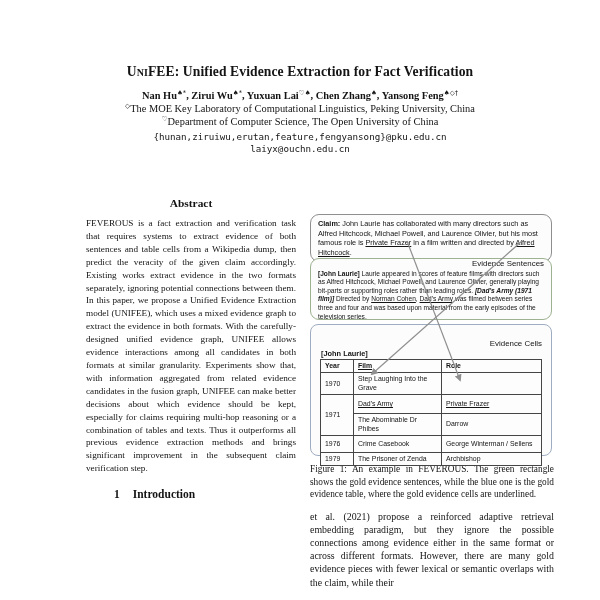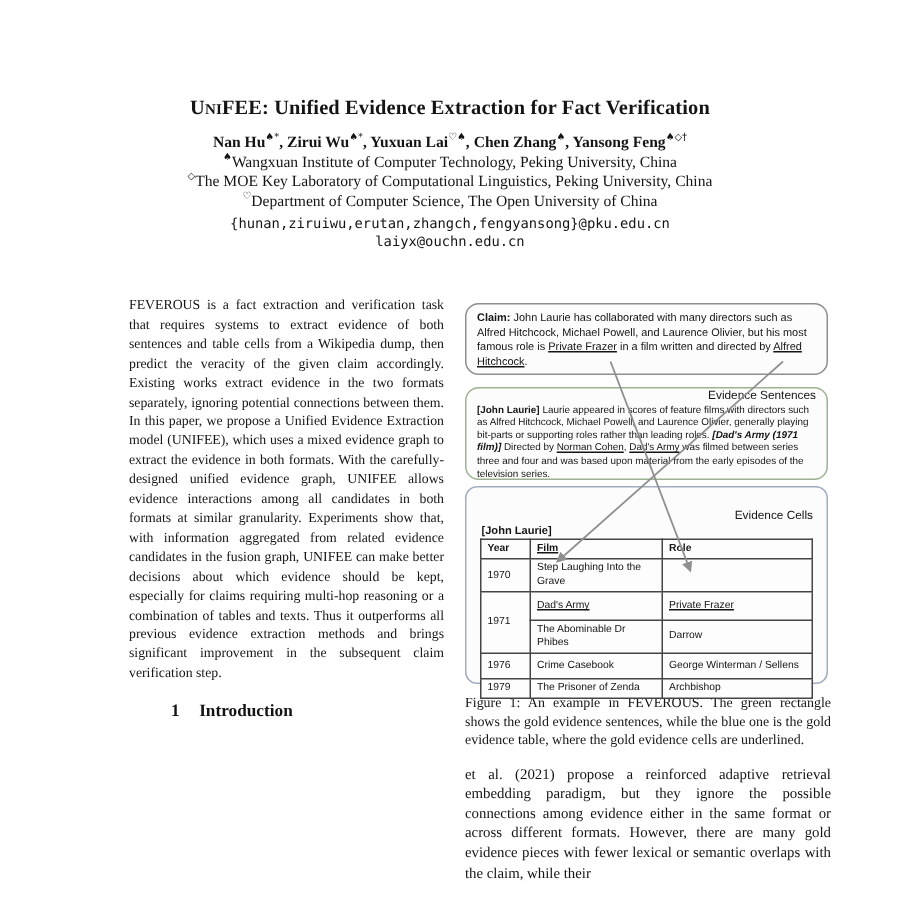--- a/index.html
+++ b/index.html
@@ -22,21 +22,21 @@
   .col-right { position:absolute; left:310px; top:200px; width:244px; }
   .abstract-block { margin:0 7px 0 16px; }
   .abs-head { text-align:center; font-size:11.4px; font-weight:bold; margin-bottom:8px; }
   .abs-text { font-size:9.2px; line-height:12.9px; text-align:justify; }
   .sec-head { font-size:11.5px; font-weight:bold; margin-top:13px;margin-left:44px; }
   .sec-num  { margin-right:13px; }
   .body-text { font-size:9.9px; line-height:13.2px; text-align:justify; margin-top:9px; }
   
   .fig { position:relative; height:258px; font-family:"Liberation Sans", sans-serif; }
   .box { position:absolute; left:0; right:2px; background:#fcfcfc; border-radius:9px; }
-  .claim-box { top:2px; height:48px; border:1.3px solid #8e8e8e; padding:4px 7px 3px;
+  .claim-box { top:14px; height:48px; border:1.3px solid #8e8e8e; padding:4px 7px 3px;
                font-size:7.3px; line-height:9.7px; }
   .sent-box  { top:58px; height:62px; border:1.3px solid #9cb291; padding:1px 7px 2px;
                font-size:6.6px; line-height:8.6px; }
   .cells-box { top:124px; height:132px; border:1.3px solid #9fadc2; border-radius:8px;
                padding:14px 9px; font-size:7px; }
   .box-title { text-align:right; font-size:7.9px; margin-bottom:1px; }
   .ul { text-decoration:underline; }
   .bi { font-weight:bold; font-style:italic; }
   .wiki-title { font-weight:bold; font-size:7.4px; margin:1px 0 1px 1px; }
   table.ev { width:100%; border-collapse:collapse; font-size:6.9px; line-height:8.4px; }
@@ -59,33 +59,33 @@
 
     <div class="authors">
       <span><span>Nan Hu</span><sup class="ss">♠*</sup><span>,  </span></span>
       <span><span>Zirui Wu</span><sup class="ss">♠*</sup><span>,  </span></span>
       <span><span>Yuxuan Lai</span><sup class="ss">♡♠</sup><span>,  </span></span>
       <span><span>Chen Zhang</span><sup class="ss">♠</sup><span>,  </span></span>
       <span><span>Yansong Feng</span><sup class="ss">♠◇†</sup><span></span></span>
     </div>
 
     <div class="affils">
-      <div><sup class="ss">♠</sup><span>Wangxuan Institute of Computer Technology, Peking University, China</span></div>
       <div><sup class="ss">◇</sup><span>The MOE Key Laboratory of Computational Linguistics, Peking University, China</span></div>
       <div><sup class="ss">♡</sup><span>Department of Computer Science, The Open University of China</span></div>
     </div>
 
     <div class="emails">
-      <div>{hunan,ziruiwu,erutan,zhangch,fengyansong}@pku.edu.cn</div>
+      <div>{hunan,ziruiwu,erutan,feature,fengyansong}@pku.edu.cn</div>
       <div>laiyx@ouchn.edu.cn</div>
     </div>
   </div>
 
   <div class="col-left">
     <div class="abstract-block">
+      <div class="abs-head">Abstract</div>
       <p class="abs-text">FEVEROUS is a fact extraction and verification task that requires systems to extract evidence of both sentences and table cells from a Wikipedia dump, then predict the veracity of the given claim accordingly. Existing works extract evidence in the two formats separately, ignoring potential connections between them. In this paper, we propose a Unified Evidence Extraction model (UNIFEE), which uses a mixed evidence graph to extract the evidence in both formats. With the carefully-designed unified evidence graph, UNIFEE allows evidence interactions among all candidates in both formats at similar granularity. Experiments show that, with information aggregated from related evidence candidates in the fusion graph, UNIFEE can make better decisions about which evidence should be kept, especially for claims requiring multi-hop reasoning or a combination of tables and texts. Thus it outperforms all previous evidence extraction methods and brings significant improvement in the subsequent claim verification step.</p>
     </div>
     <div class="sec-head"><span class="sec-num">1</span><span>Introduction</span></div>
   </div>
 
   <div class="col-right">
 
     <div class="fig">
 
       <div class="box claim-box">

